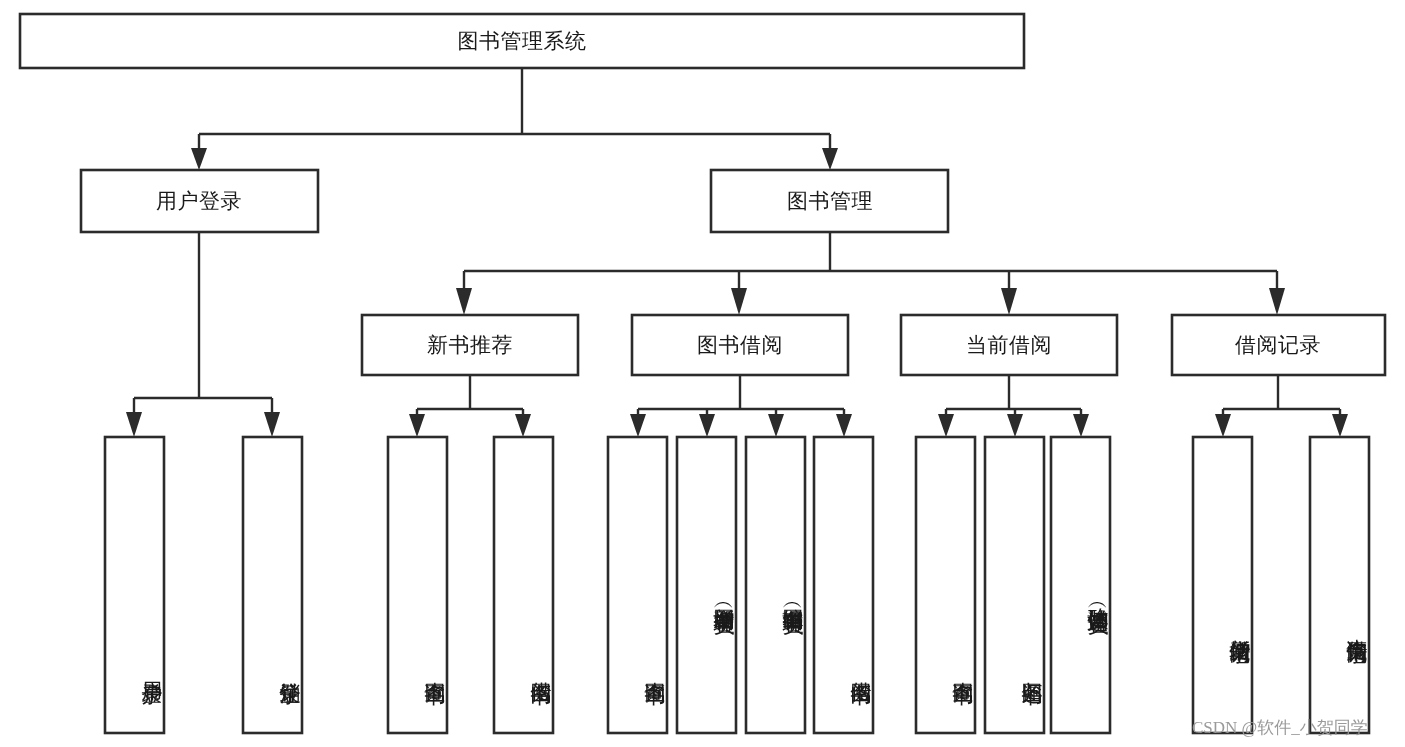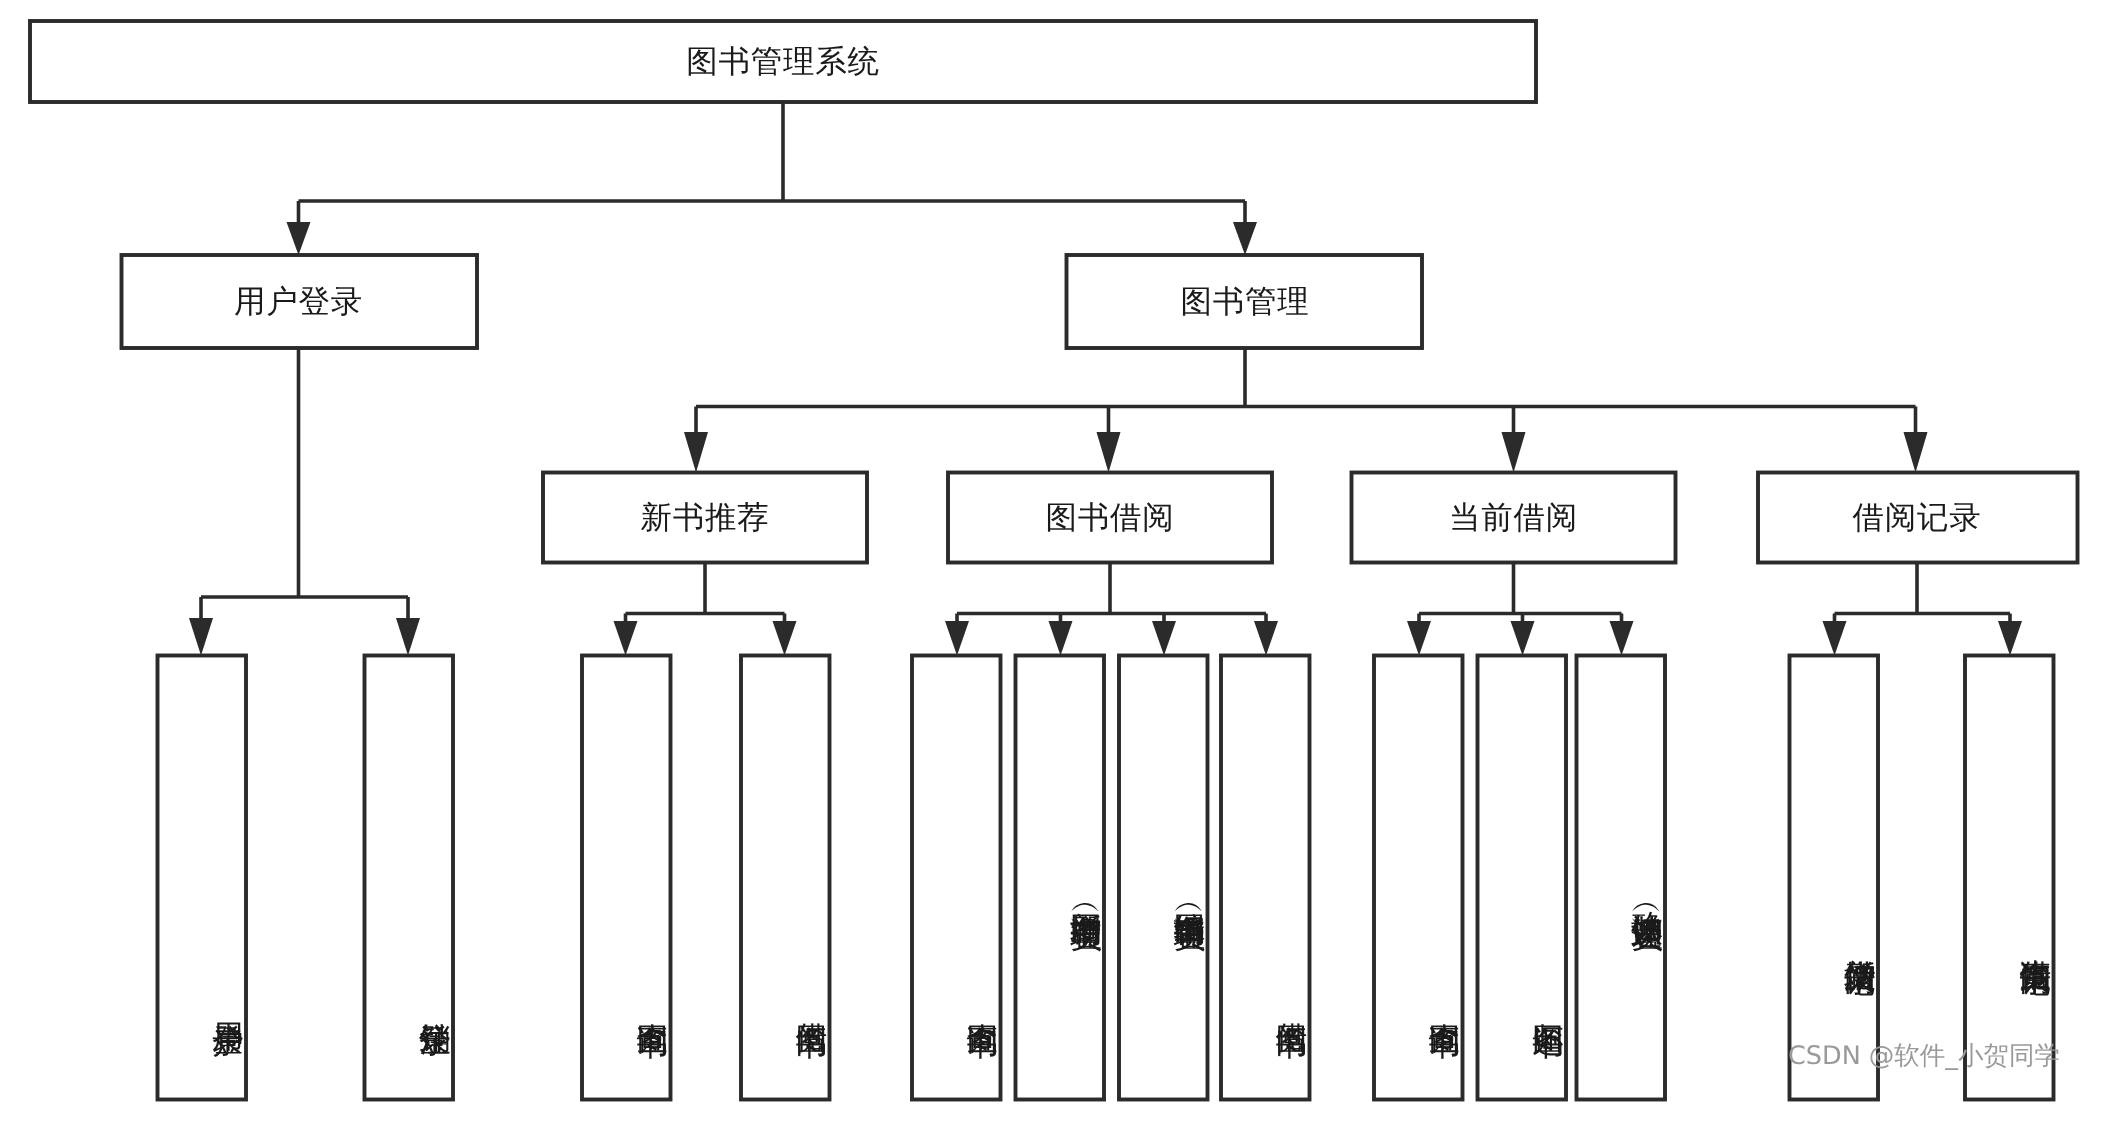--- a/index.html
+++ b/index.html
@@ -223,15 +223,15 @@
   <div class="leaf-label" style="left:746px; top:437px; width:59px; height:296px; padding-top:10px;">编辑图书（管理员）</div>
   <div class="leaf-label" style="left:814px; top:437px; width:59px; height:296px; padding-top:82px;">借阅图书</div>
 
   <div class="leaf-label" style="left:916px; top:437px; width:59px; height:296px; padding-top:82px;">查询图书</div>
   <div class="leaf-label" style="left:985px; top:437px; width:59px; height:296px; padding-top:82px;">归还图书</div>
   <div class="leaf-label" style="left:1051px; top:437px; width:59px; height:296px; padding-top:10px;">确认归还（管理员）</div>
 
   <div class="leaf-label" style="left:1193px; top:437px; width:59px; height:296px; padding-top:40px;">新增借阅记录</div>
   <div class="leaf-label" style="left:1310px; top:437px; width:59px; height:296px; padding-top:40px;">查询借阅记录</div>
 
-  <div class="watermark" style="left:1192px; top:692px;">CSDN @软件_小贺同学</div>
+  <div class="watermark" style="left:1192px; top:716px;font-family:Liberation Serif, serif;">CSDN @软件_小贺同学</div>
 
 </div>
 
 </body></html>

